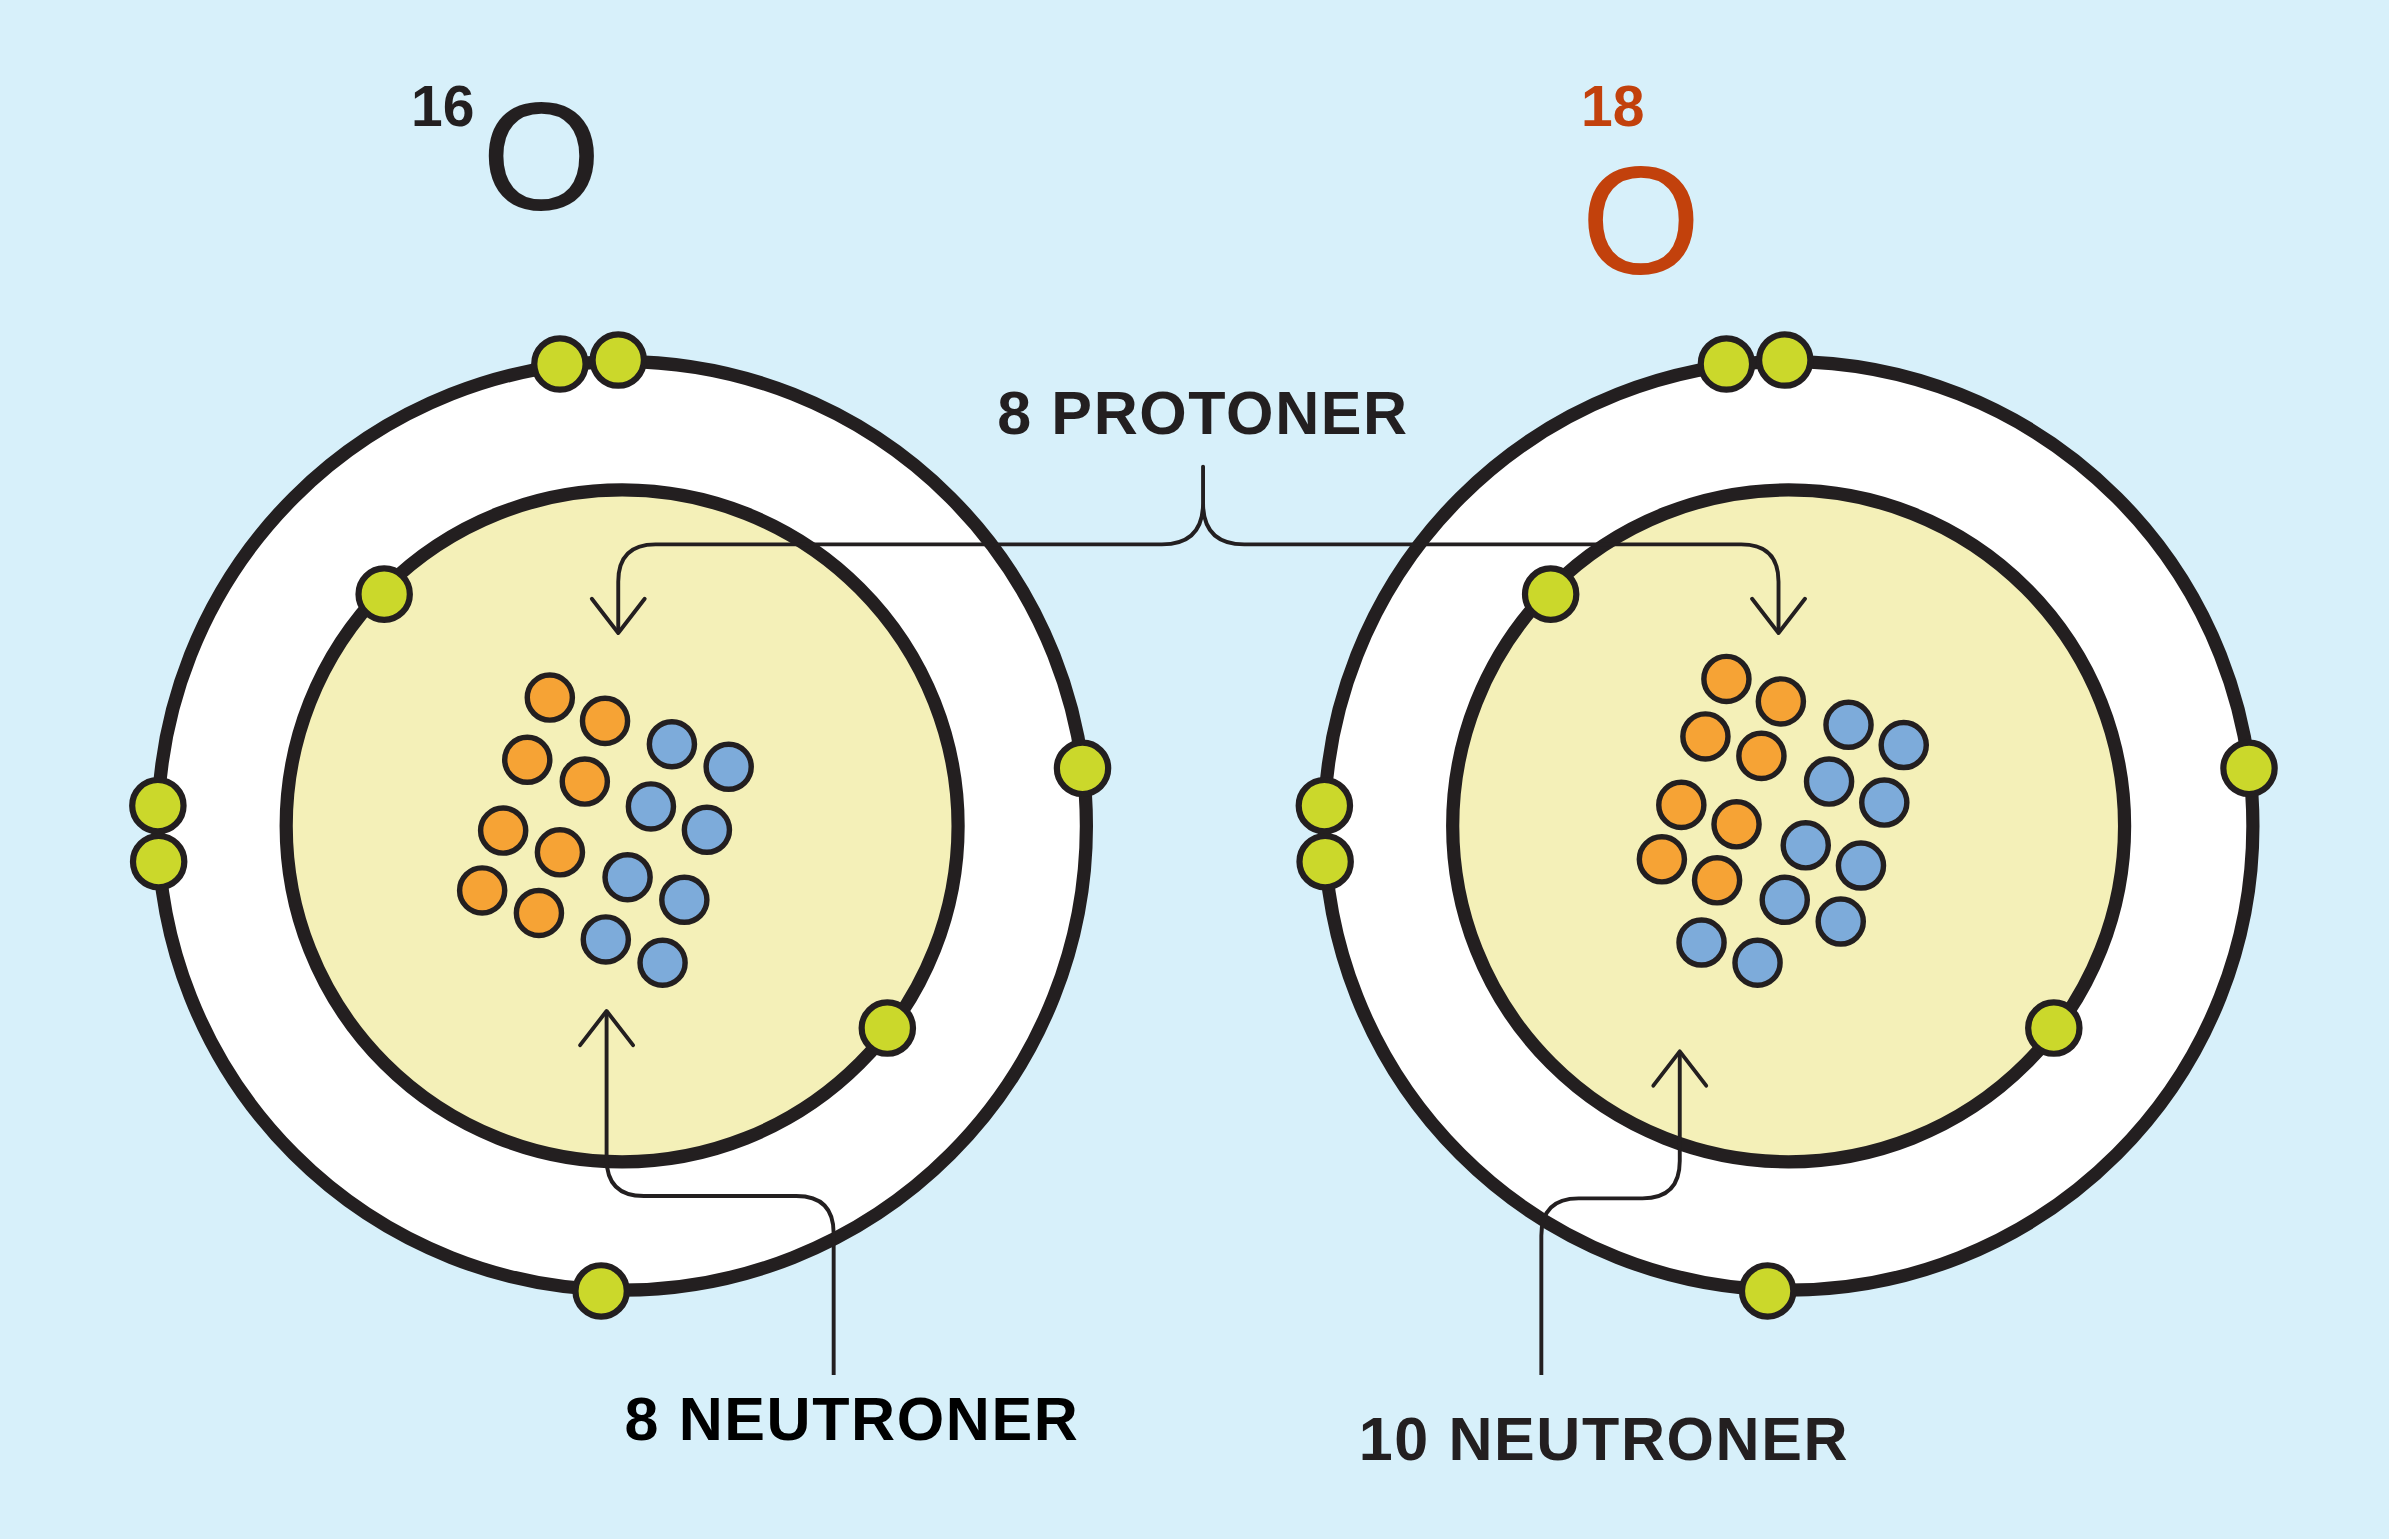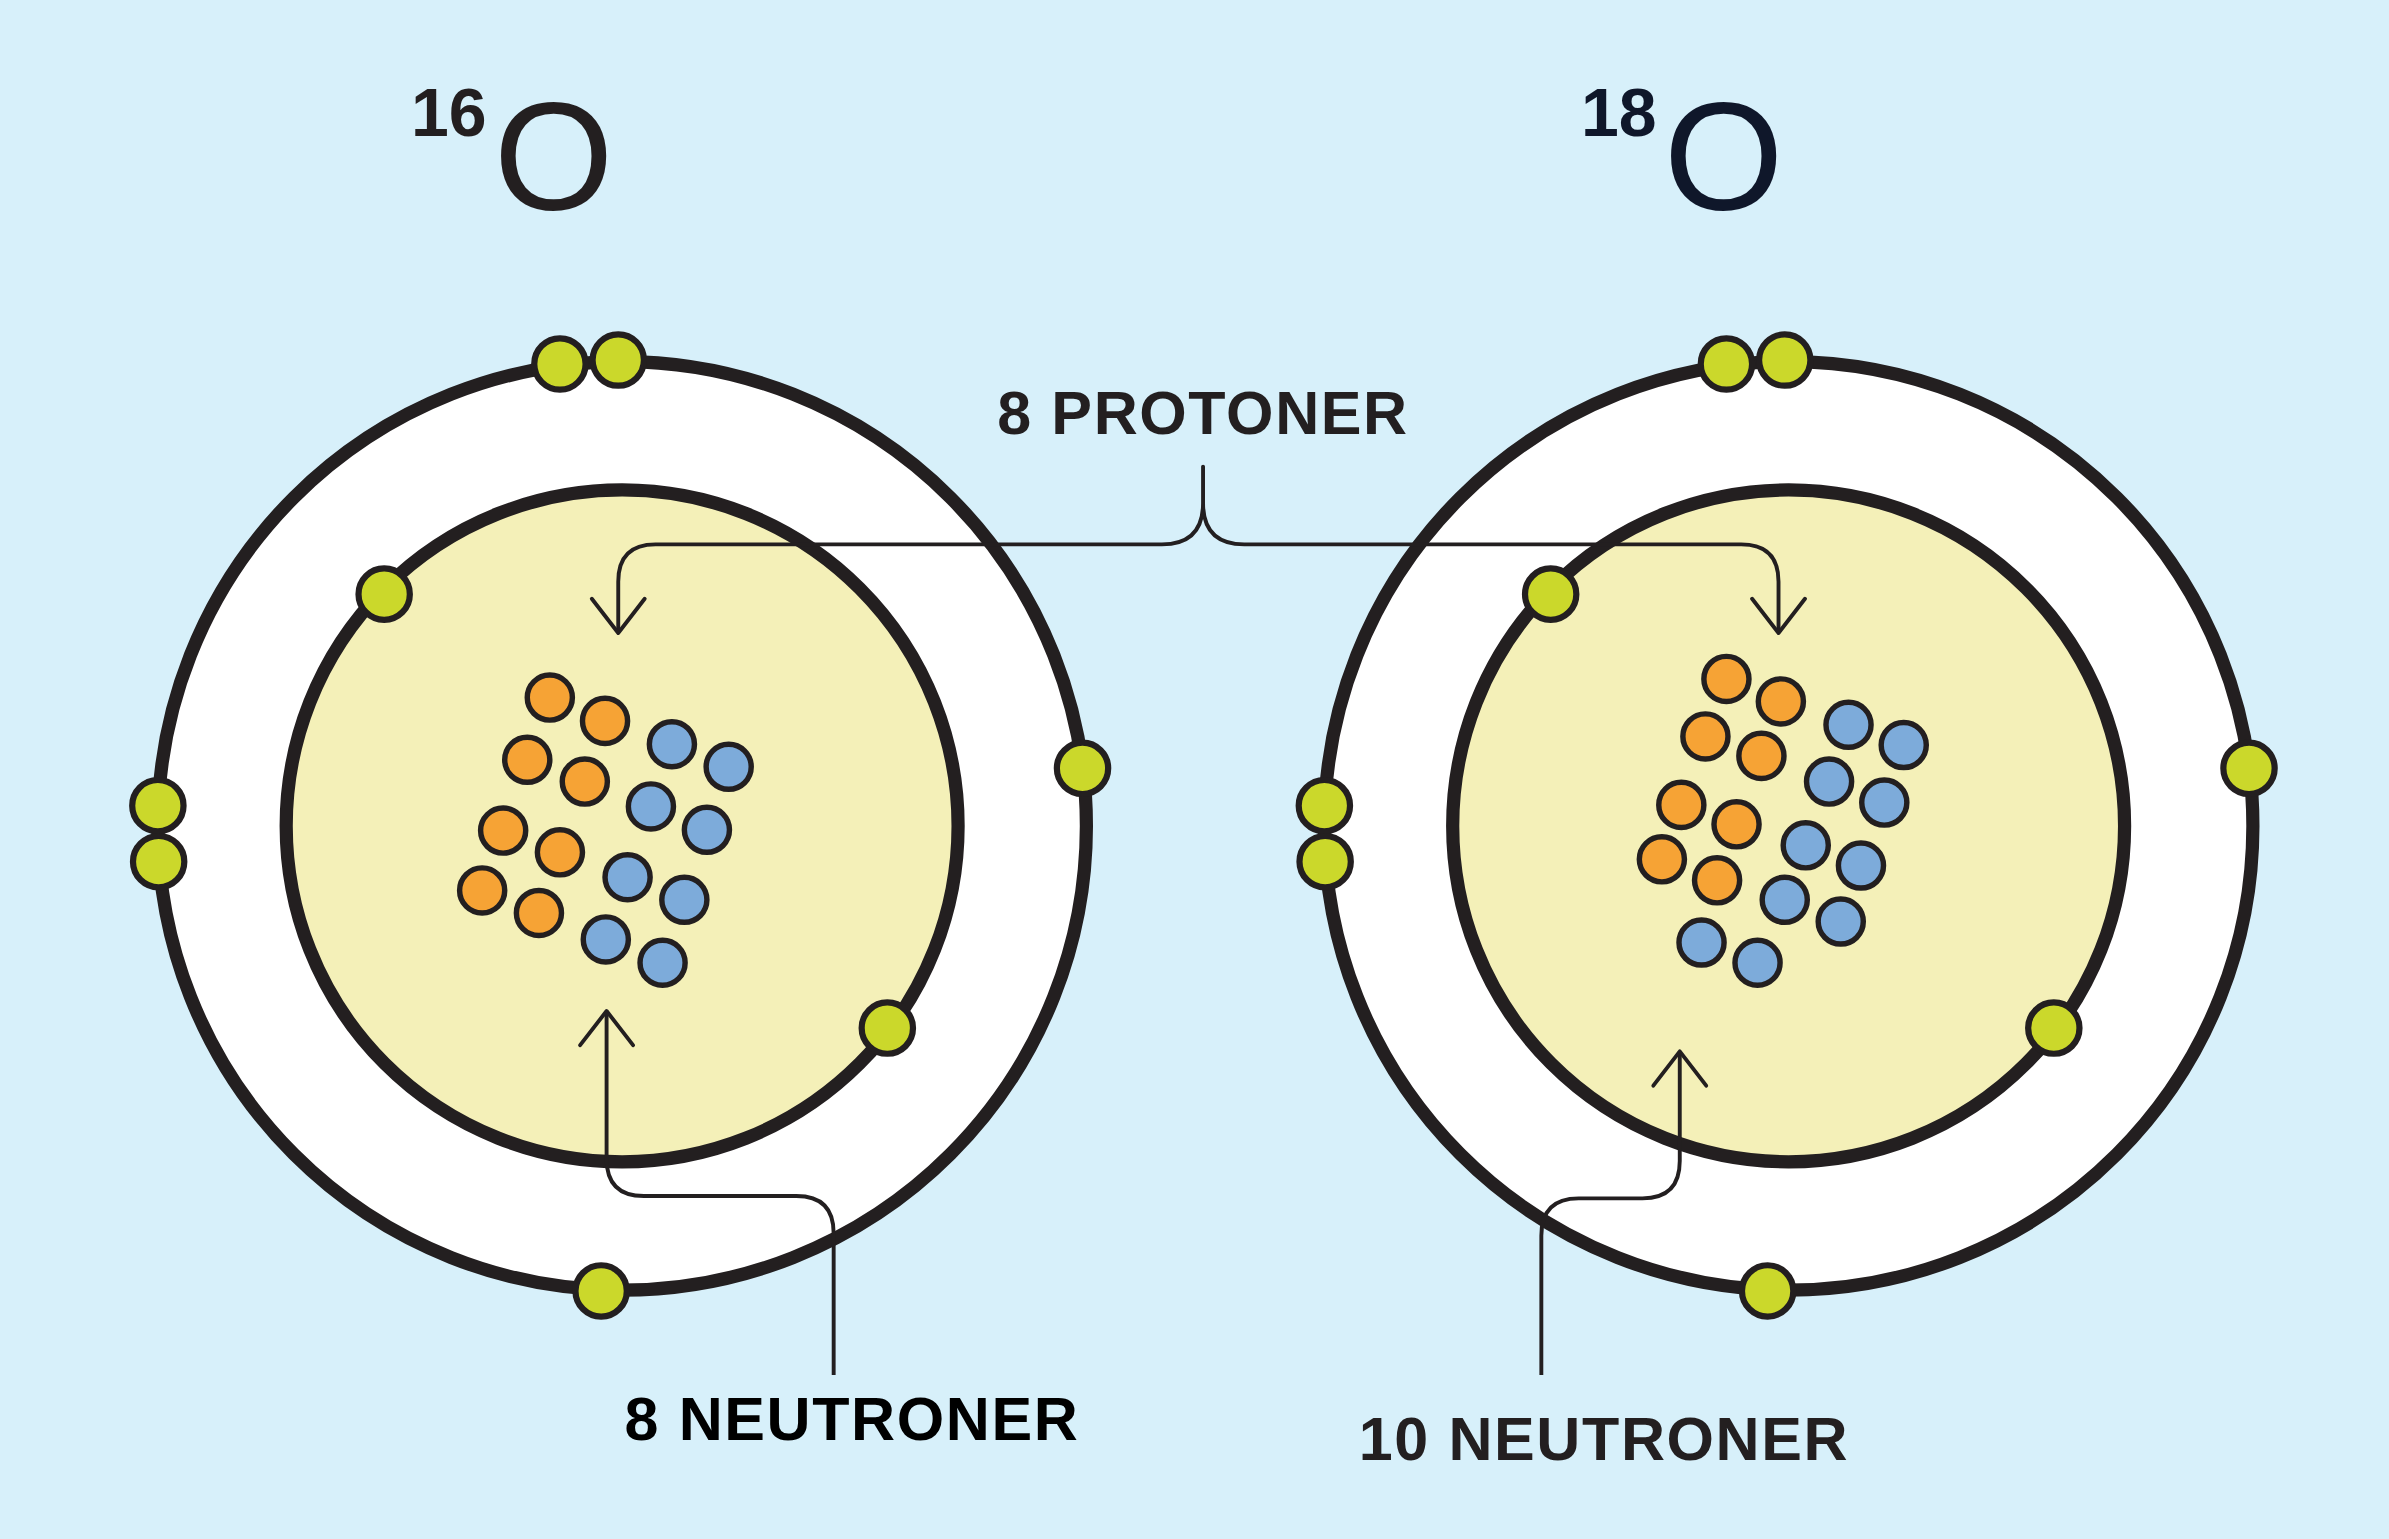--- a/index.html
+++ b/index.html
@@ -19,21 +19,21 @@
   }
   .isotope-title{
     position:absolute;
     display:flex;
     align-items:flex-start;
     gap:7px;
     line-height:1;
     white-space:nowrap;
   }
   .isotope-title .mass{
-    font-size:68px;
+    font-size:57px;
     font-weight:700;
   }
   .isotope-title .symbol{
     font-size:154px;
     font-weight:500;
     margin-top:1.6px;
   }
   .lbl-protons{font-size:61px;left:1203px;top:383px;}
   .lbl-neutrons-left{font-size:61px;left:852px;top:1389px;}
   .lbl-neutrons-right{font-size:61px;left:1604px;top:1389px;margin-top:20px;}
@@ -106,21 +106,21 @@
       <path d="M 746 1344 L 780 1300 L 814 1344" fill="none" stroke="#231f20" stroke-width="5" stroke-linejoin="round" stroke-linecap="round"></path>
       <path d="M 2160 1352 L 2160 1493 Q 2160 1541 2112 1541 L 2030 1541 Q 1982 1541 1982 1589 L 1982 1768" fill="none" stroke="#231f20" stroke-width="5" stroke-linejoin="round"></path>
       <path d="M 2126 1396 L 2160 1352 L 2194 1396" fill="none" stroke="#231f20" stroke-width="5" stroke-linejoin="round" stroke-linecap="round"></path>
     </svg>
 
   <div class="isotope-title title-left" style="color: rgb(35, 31, 32);">
     <span class="mass">16</span>
     <span class="symbol">O</span>
   </div>
 
-  <div class="isotope-title title-right" style="color: #0f172a;">
+  <div class="isotope-title title-right" style="color: #c2410c; flex-direction: column;">
     <span class="mass">18</span>
     <span class="symbol">O</span>
   </div>
 
   <div class="caption lbl-protons" style="color: rgb(35, 31, 32);">8 PROTONER</div>
   <div class="caption lbl-neutrons-left" style="color: #000000;">8 NEUTRONER</div>
   <div class="caption lbl-neutrons-right" style="color: rgb(35, 31, 32);">10 NEUTRONER</div>
 </div>
 
 

